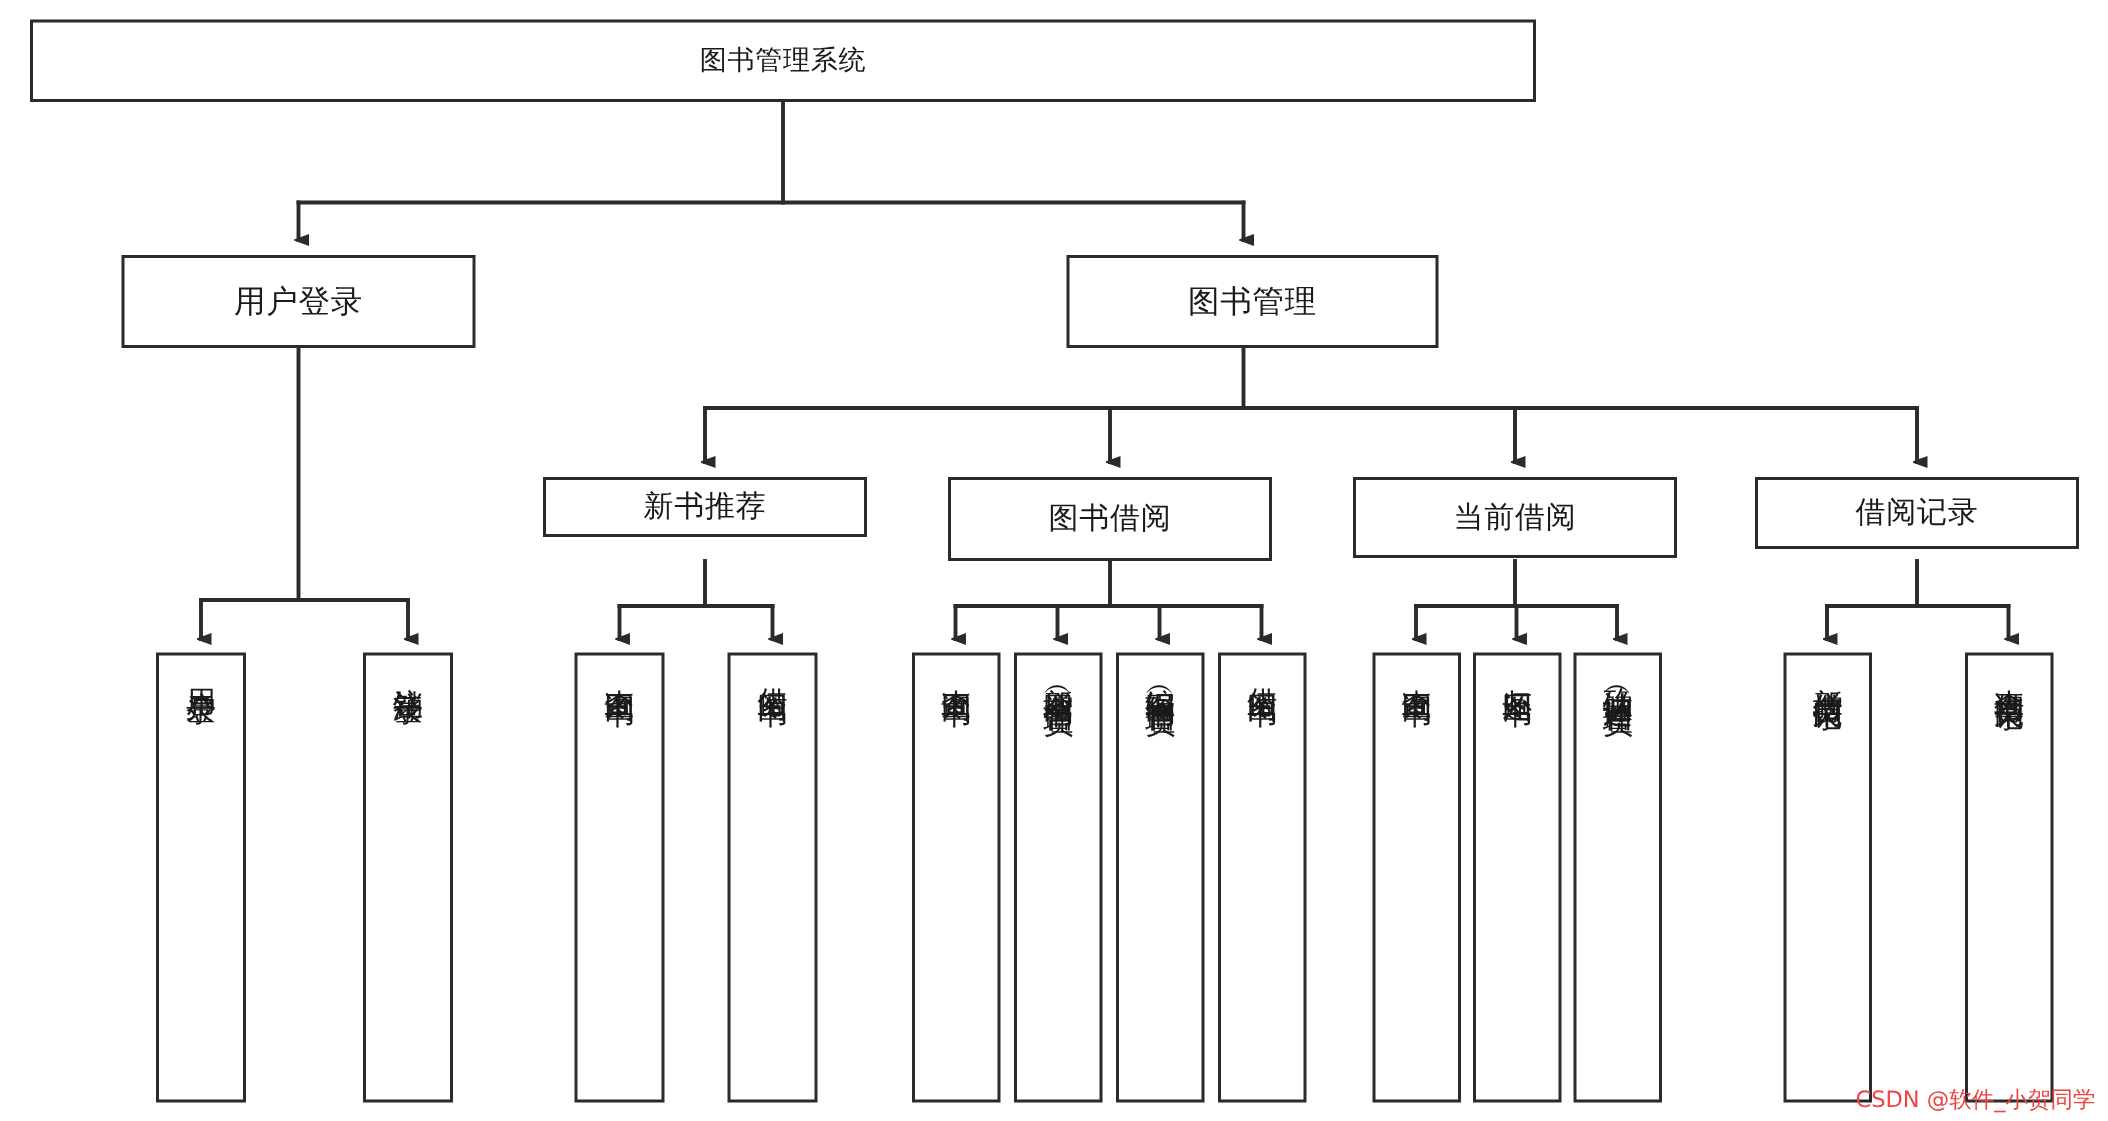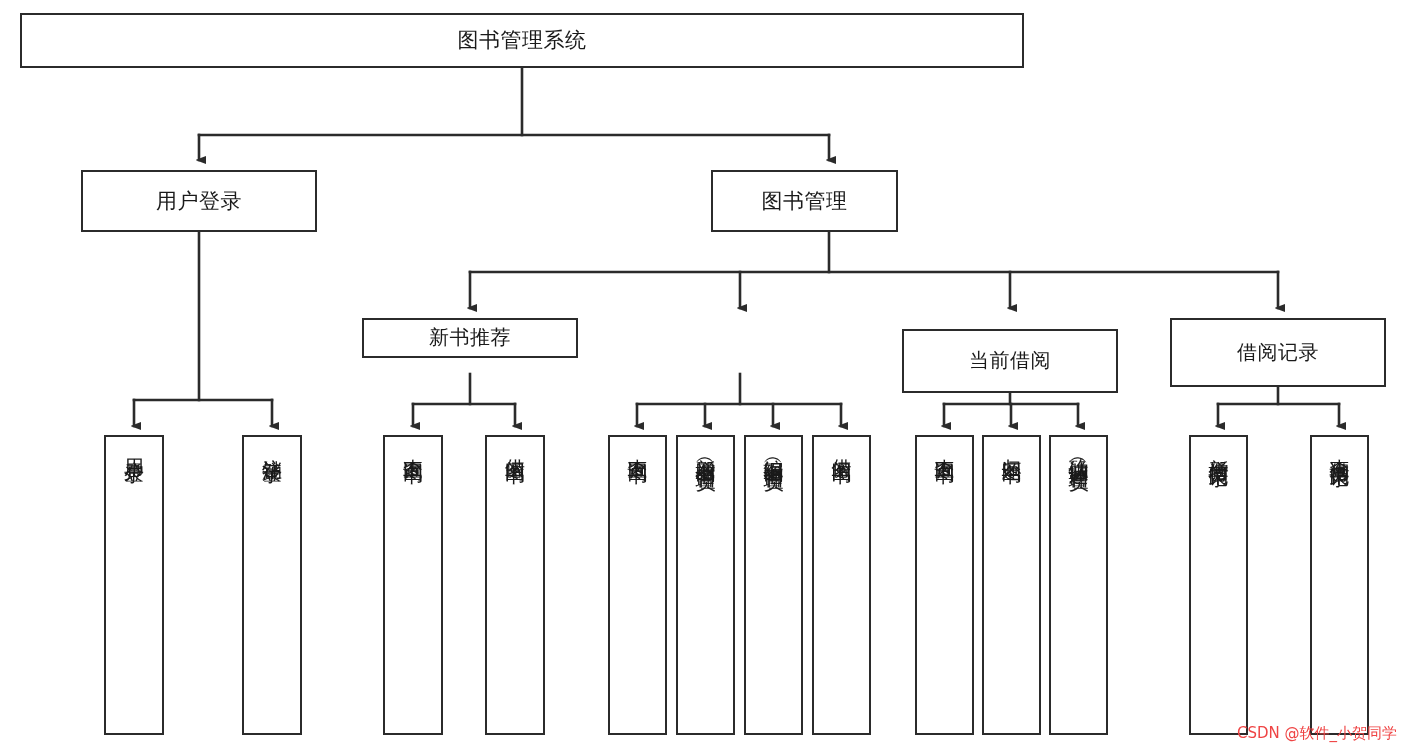--- a/index.html
+++ b/index.html
@@ -37,21 +37,21 @@
     text-align: center;
     color: #1a1a1a;
     z-index: 2;
   }
   .node-label {
     display: block;
     line-height: 1.18;
     letter-spacing: 0.5px;
   }
   .node-root .node-label {
-    font-size: 21px;
+    font-size: 18px;
   }
   .node-branch .node-label {
     font-size: 21px;
   }
   .node-sub .node-label {
     font-size: 20px;
   }
   
   .node-leaf {
     align-items: flex-start;
@@ -131,31 +131,34 @@
     </g>
   </svg>
 
   <div class="node node-root" style="left:20px; top:13px; width:1004px; height:55px;">
     <span class="node-label">图书管理系统</span>
   </div>
 
   <div class="node node-branch" style="left:81px; top:170px; width:236px; height:62px;">
     <span class="node-label">用户登录</span>
   </div>
-  <div class="node node-branch" style="left:711px; top:170px; width:187px; height:62px;">
+  <div class="node node-branch" style="left:711px; top:170px; width:248px; height:62px;">
     <span class="node-label">图书管理</span>
   </div>
 
   <div class="node node-sub" style="left:362px; top:318px; width:216px; height:40px;">
     <span class="node-label">新书推荐</span>
   </div>
-  <div class="node node-sub" style="left:902px; top:329px; width:216px; height:64px;">
+  <div class="node node-sub" style="left:632px; top:318px; width:216px; height:56px;">
+    <span class="node-label">图书借阅</span>
+  </div>
+  <div class="node node-sub" style="left:902px; top:318px; width:216px; height:54px;">
     <span class="node-label">当前借阅</span>
   </div>
-  <div class="node node-sub" style="left:1170px; top:318px; width:216px; height:69px;">
+  <div class="node node-sub" style="left:1170px; top:318px; width:216px; height:48px;">
     <span class="node-label">借阅记录</span>
   </div>
 
   <div class="node node-leaf" style="left:104px; top:435px; width:60px; height:300px;">
     <span class="node-label">用户登录</span>
   </div>
   <div class="node node-leaf" style="left:242px; top:435px; width:60px; height:300px;">
     <span class="node-label">注销登录</span>
   </div>
   <div class="node node-leaf" style="left:383px; top:435px; width:60px; height:300px;">

